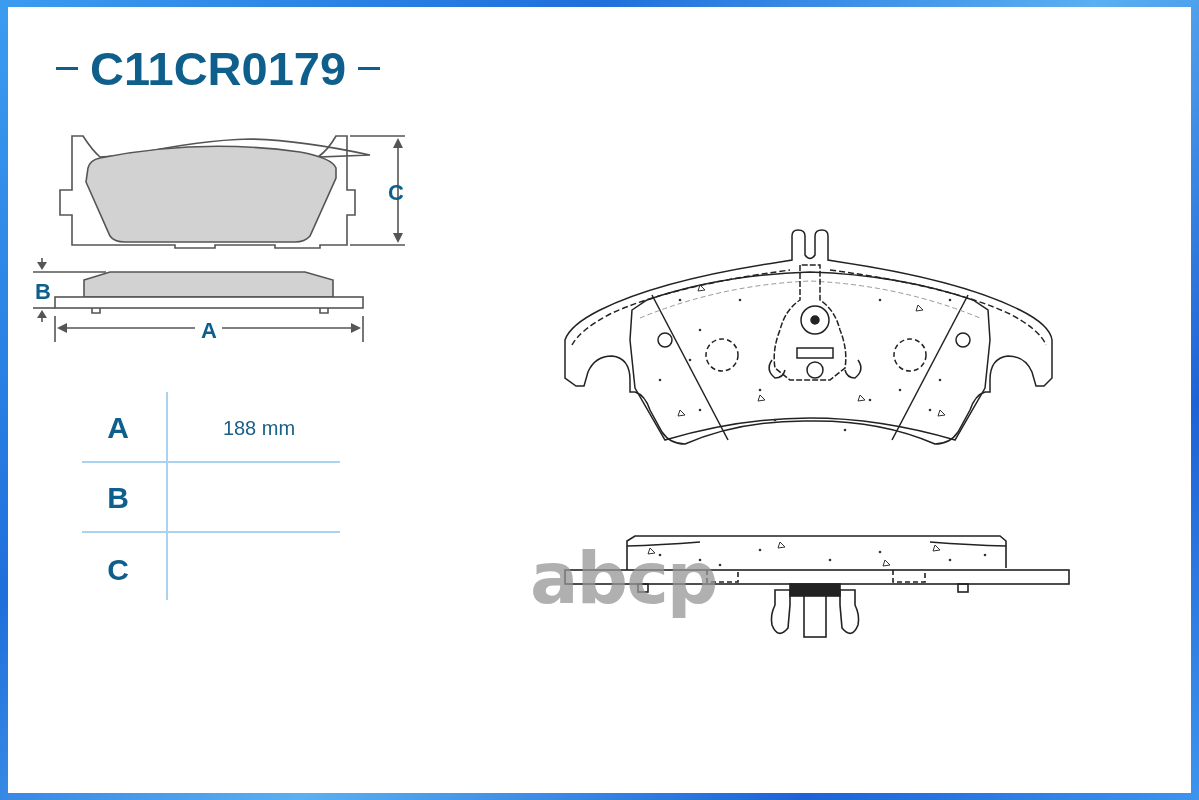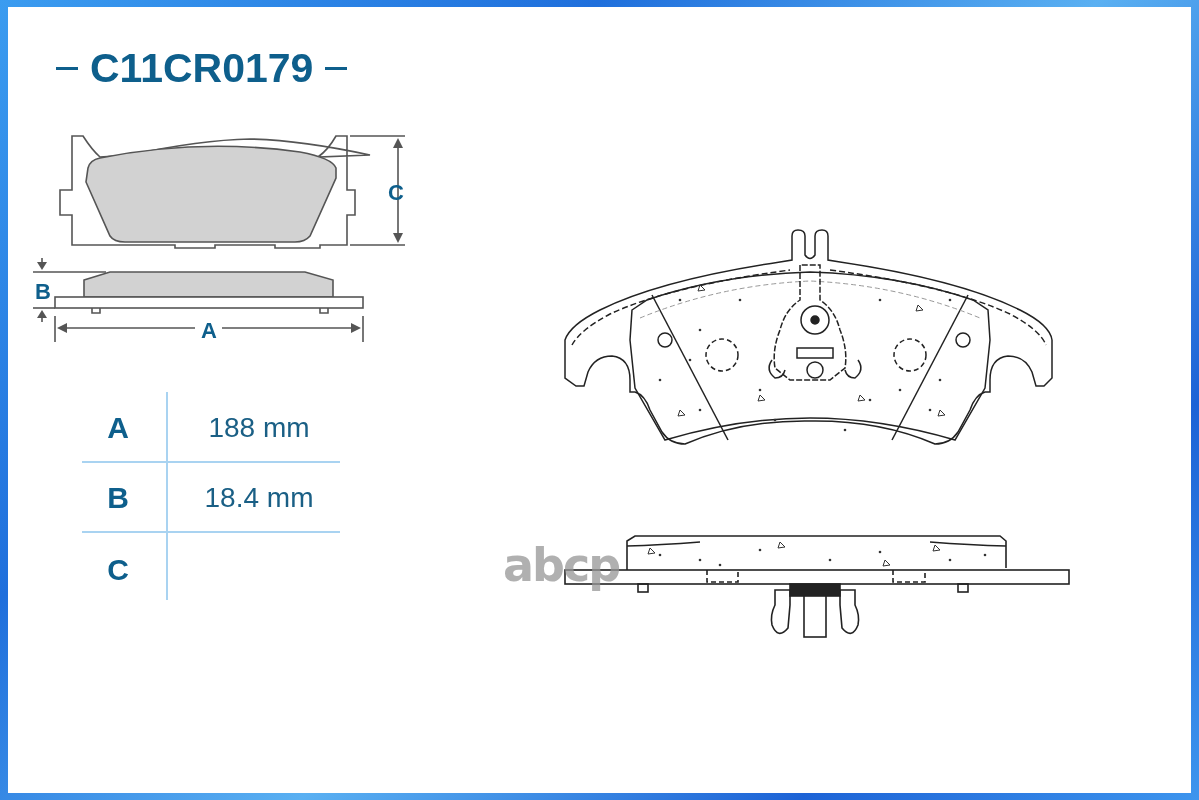--- a/index.html
+++ b/index.html
@@ -2,30 +2,30 @@
 <html><head>
 <meta charset="utf-8">
 <style>
   html,body{margin:0;padding:0;}
   body{width:1199px;height:800px;position:relative;overflow:hidden;background:#2f7fe0;font-family:"Liberation Sans",sans-serif;}
   .frame{position:absolute;left:0;top:0;width:1199px;height:800px;
     background:linear-gradient(135deg,#3b9cf0 0%,#1f6fdc 30%,#5ab0f2 55%,#1d63d6 80%,#3d95ee 100%);}
   .canvas{position:absolute;left:8px;top:7px;width:1183px;height:786px;background:#ffffff;}
   .title{position:absolute;left:44px;top:38px;height:60px;display:flex;align-items:center;color:#0e5f8c;}
   .title .dash{display:inline-block;width:22px;height:3px;background:#0e5f8c;margin:0 12px;}
-  .title .code{font-weight:bold;font-size:41px;letter-spacing:0px;}
+  .title .code{font-weight:bold;font-size:47px;letter-spacing:0px;}
   svg{position:absolute;left:0;top:0;}
   .dims{position:absolute;left:82px;top:392px;width:258px;height:210px;}
   .dims .vline{position:absolute;left:84px;top:0;width:2px;height:208px;background:#a9d3f1;}
   .dims .hline{position:absolute;left:0;width:258px;height:2px;background:#a9d3f1;}
   .dims .row{position:absolute;left:0;width:258px;height:68px;display:flex;align-items:center;}
   .dims .key{width:72px;text-align:center;font-weight:bold;font-size:30px;color:#0e5f8c;}
-  .dims .val{position:absolute;left:88px;width:178px;text-align:center;font-size:28px;color:#1a5f85;}
+  .dims .val{position:absolute;left:88px;width:178px;text-align:center;font-size:20px;color:#1a5f85;}
   .dimlabel{position:absolute;font-weight:bold;font-size:22px;color:#0e5f8c;}
-  .watermark{position:absolute;left:503px;top:542px;font-family:"DejaVu Sans",sans-serif;font-weight:bold;font-size:46px;color:rgba(150,150,150,0.75);letter-spacing:-2px;line-height:1;}
+  .watermark{position:absolute;left:530px;top:542px;font-family:"DejaVu Sans",sans-serif;font-weight:bold;font-size:72px;color:rgba(150,150,150,0.75);letter-spacing:-2px;line-height:1;}
 </style>
 </head>
 <body>
 
 <div class="frame"></div>
 <div class="canvas"></div>
 
 <div class="title">
   <span class="dash"></span>
   <span class="code">C11CR0179</span>
@@ -154,20 +154,19 @@
 <div class="dims">
   <div class="vline"></div>
   <div class="hline" style="top:69px;"></div>
   <div class="hline" style="top:139px;"></div>
   <div class="row" style="top:2px;">
     <span class="key">A</span>
     <span class="val">188 mm</span>
   </div>
   <div class="row" style="top:72px;">
     <span class="key">B</span>
-    <span class="val">18.4 mm</span>
   </div>
   <div class="row" style="top:144px;">
     <span class="key">C</span>
   </div>
 </div>
 
 <div class="watermark">abcp</div>
 
 </body></html>

